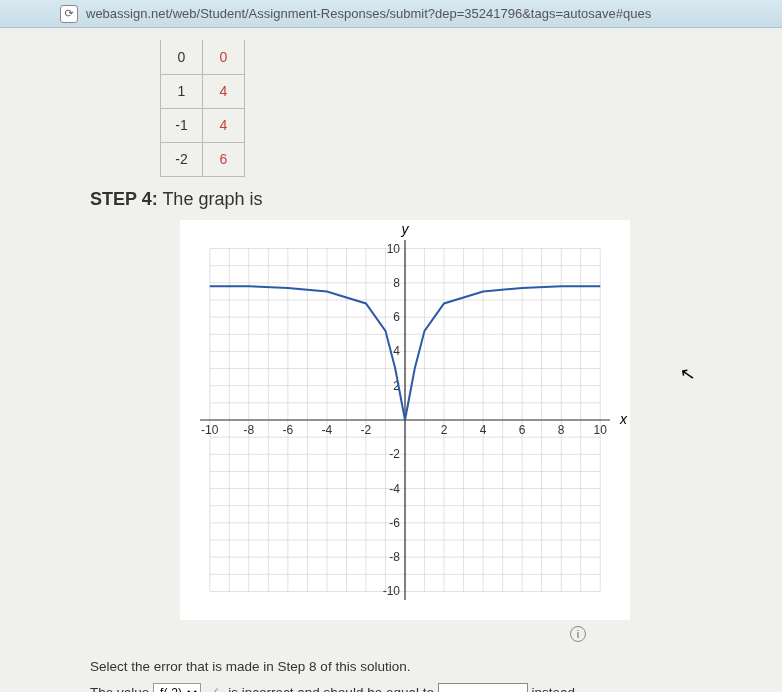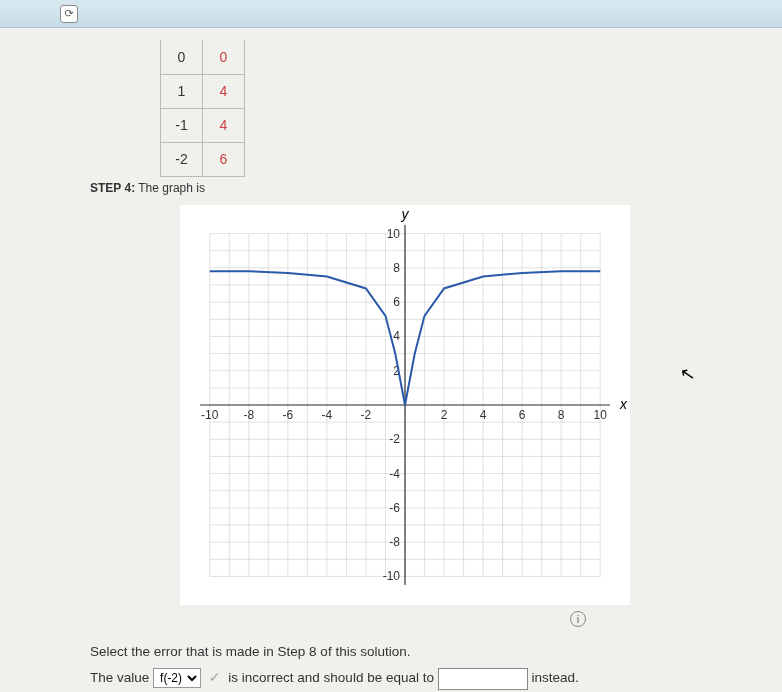--- a/index.html
+++ b/index.html
@@ -43,22 +43,22 @@
     .tbl td {
       border: 1px solid #bbb;
       width: 42px;
       height: 34px;
       text-align: center;
       font-size: 14px;
       color: #333;
     }
     .tbl td.red { color: #c94040; }
     .step-label {
-      margin-top: 4px;
-      font-size: 12px;
+      margin-top: 12px;
+      font-size: 18px;
       color: #333;
     }
     .step-label .bold { font-weight: bold; }
     .chart {
       margin-left: 90px;
       margin-top: 10px;
       background: #fff;
     }
     .question {
       margin-top: 12px;
@@ -105,20 +105,21 @@
       font-size: 18px;
       color: #000;
       transform: rotate(-10deg);
     }
   </style>
 </head>
 <body>
 
 <div class="browser-bar">
   <span class="reload-icon">⟳</span>
+  <span>webassign.net/web/Student/Assignment-Responses/submit?dep=35241796&amp;tags=autosave#ques</span>
 </div>
 
 <div class="content-wrap">
 
   <table class="tbl">
     <tbody>
         <tr>
       <td style="border-top:none;">0</td>
       <td class="red" style="border-top:none;">0</td>
     </tr>

